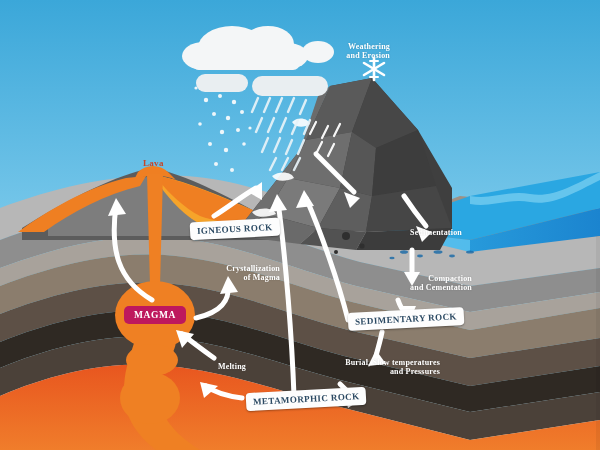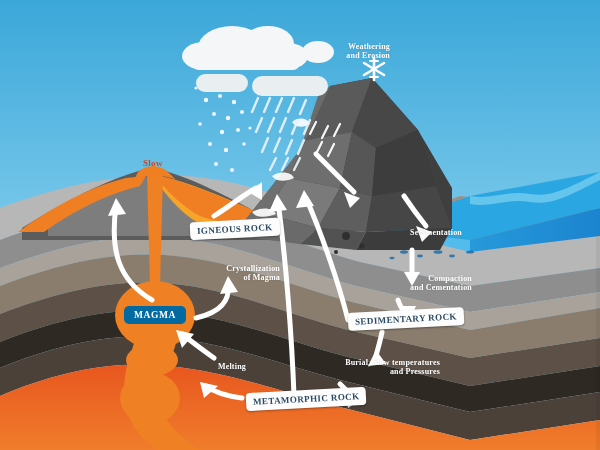--- a/index.html
+++ b/index.html
@@ -39,21 +39,21 @@
     font-family: "Liberation Serif", serif;
     font-weight: bold;
     font-size: 9px;
     letter-spacing: .4px;
     padding: 4px 7px 4px 7px;
     box-shadow: 0 1px 2px rgba(0,0,0,.35);
     white-space: nowrap;
   }
   .magmalabel {
     position: absolute;
-    background: #0369a1;
+    background: #be185d;
     border-radius: 5px;
     color: #ffffff;
     font-family: "Liberation Serif", serif;
     font-weight: bold;
     font-size: 9.5px;
     letter-spacing: .6px;
     padding: 4px 10px;
     white-space: nowrap;
   }
   .lavalabel {
@@ -295,21 +295,21 @@
 
   <div class="txt white-cap" style="left:178px; top:264px; width:102px;">Crystallization
 of Magma</div>
 
   <div class="txt white-cap" style="left:176px; top:362px; width:70px;">Melting</div>
 
   <div class="txt white-cap" style="left:300px; top:358px; width:140px;">Burial, Slow temperatures
 and Pressures</div>
 
 
-  <div class="lavalabel" style="left:143px; top:158px;">Slow</div>
+  <div class="lavalabel" style="left:143px; top:158px;">Lava</div>
 
   <div class="rocklabel" style="left:190px; top:220px; transform:rotate(-3deg);">IGNEOUS ROCK</div>
 
   <div class="rocklabel" style="left:348px; top:310px; transform:rotate(-3deg);">SEDIMENTARY ROCK</div>
 
   <div class="rocklabel" style="left:246px; top:390px; transform:rotate(-3deg);">METAMORPHIC ROCK</div>
 
   <div class="magmalabel" style="left:124px; top:306px;">MAGMA</div>
 
 </div>

